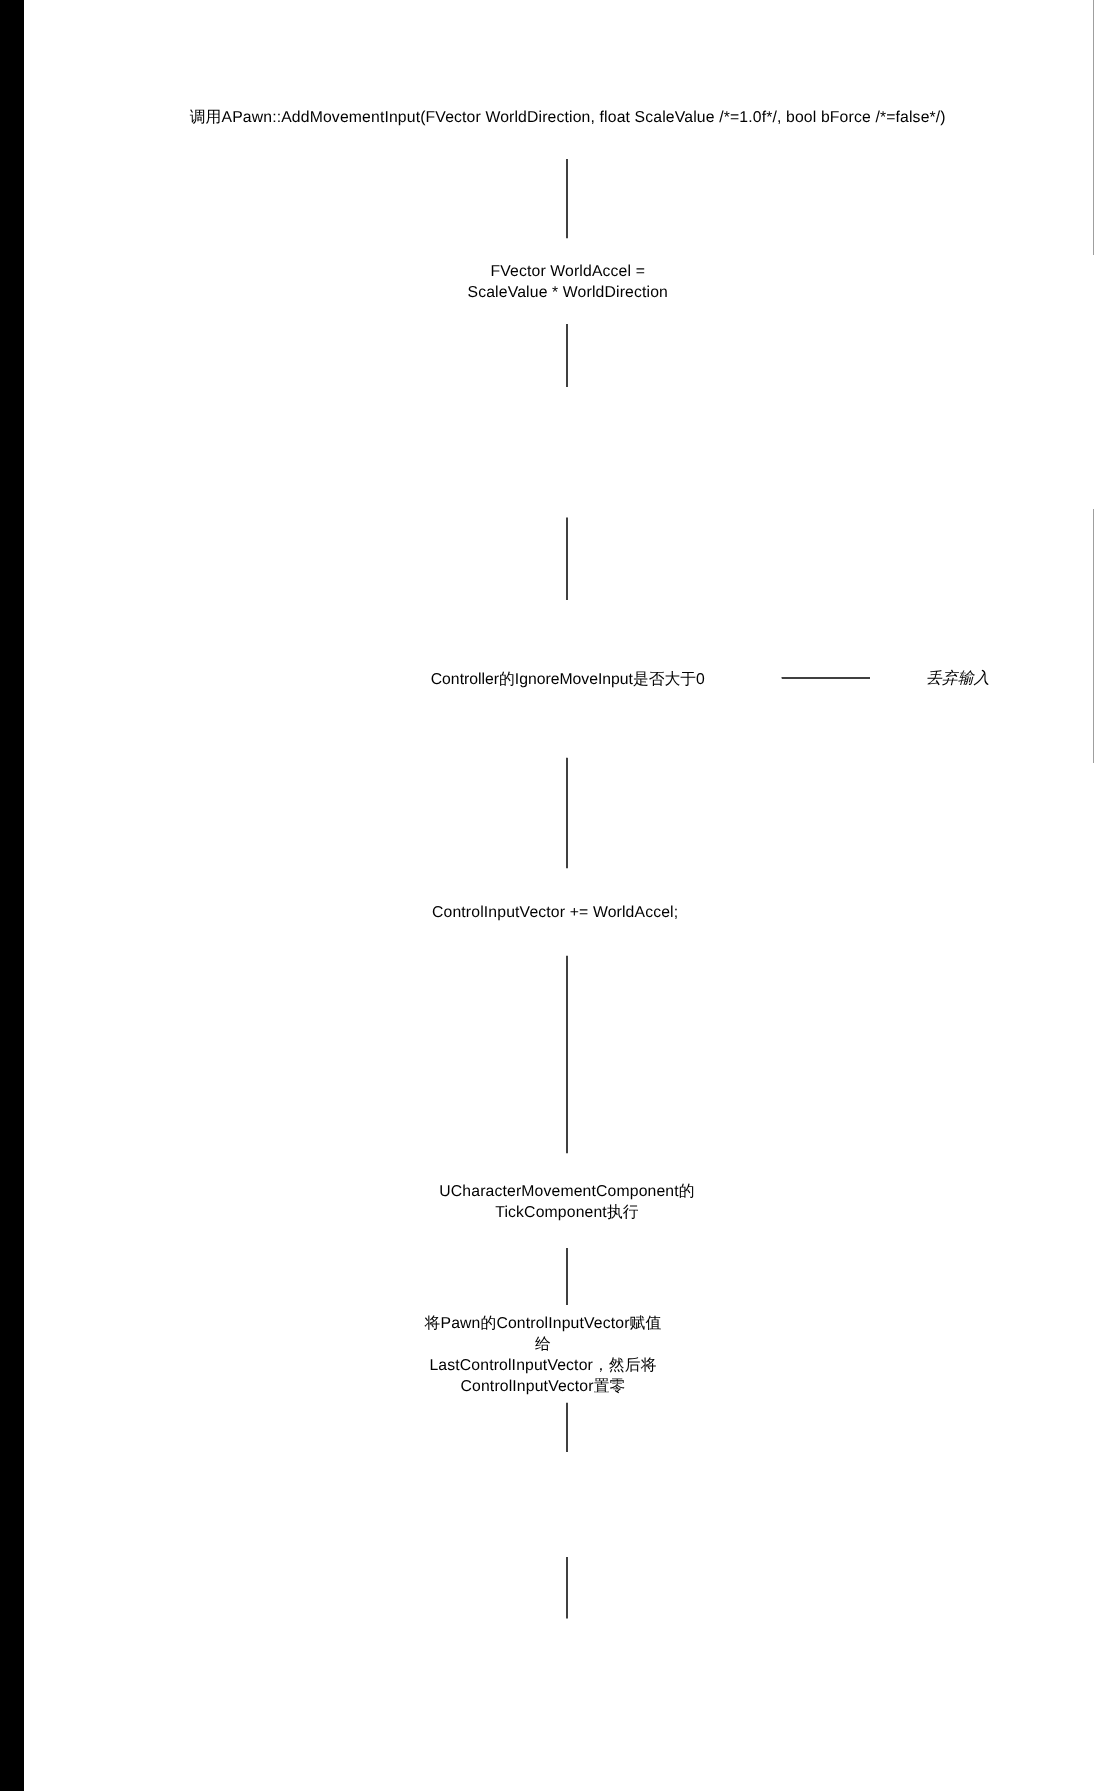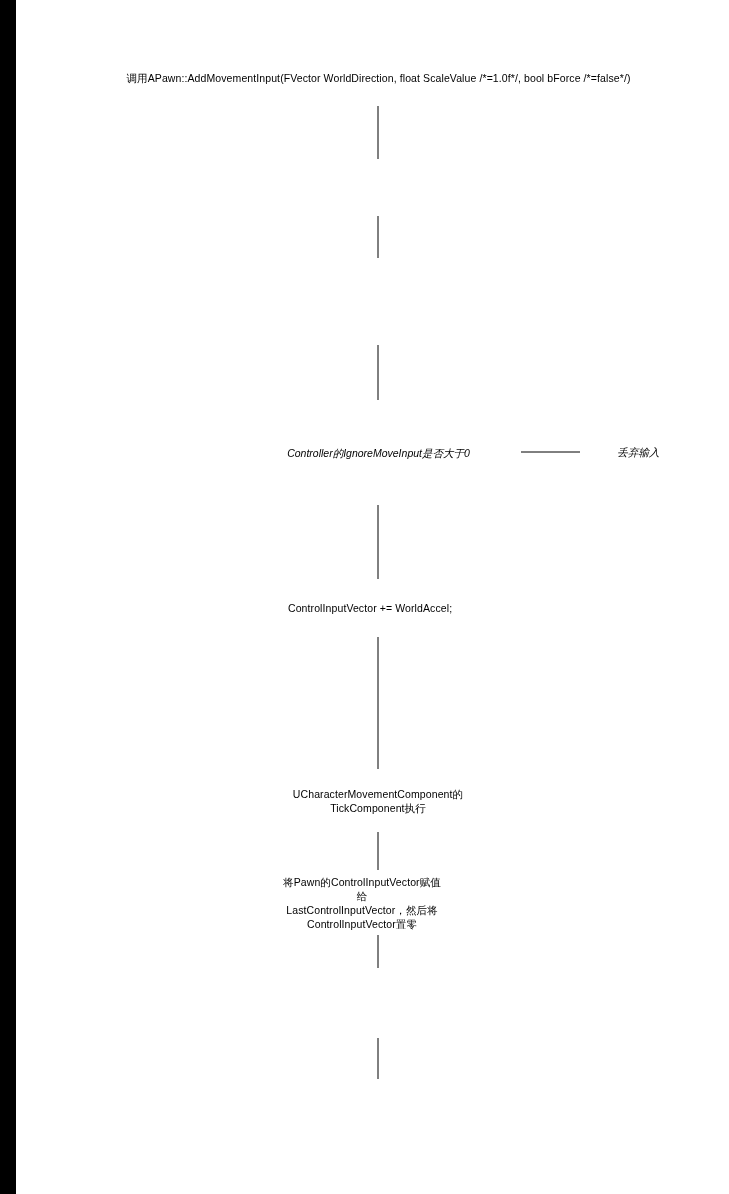--- a/index.html
+++ b/index.html
@@ -97,23 +97,25 @@
       <path d="M362,505 L362,579"></path>
       <path d="M362,637 L362,769"></path>
       <path d="M362,825 L362,870"></path>
       <path d="M362,935 L362,968"></path>
       <path d="M362,1038 L362,1079"></path>
     </g>
   </svg>
 
   <div class="node rounded" style="left:53px; top:50px; width:619px; height:56px;">调用APawn::AddMovementInput(FVector WorldDirection, float ScaleValue /*=1.0f*/, bool bForce /*=false*/)</div>
 
+  <div class="node sharp" style="left:263px; top:159px; width:199px; height:57px;">FVector WorldAccel =
+ScaleValue * WorldDirection</div>
 
 
-  <div class="diamond-wrap" style="left:220px; top:400px; width:285px; height:105px;font-style:italic;">
+  <div class="diamond-wrap" style="left:220px; top:400px; width:285px; height:105px;">
     <svg width="285" height="105" viewBox="0 0 285 105" aria-hidden="true">
       <polygon points="142.5,0 285,52.5 142.5,105 0,52.5" fill="#ffffff" stroke="#ffffff" stroke-width="1"></polygon>
     </svg>
     <div class="diamond-label">Controller的IgnoreMoveInput是否大于0</div>
   </div>
 
   <div class="node rounded" style="left:564px; top:424px; width:117px; height:56px;font-style:italic;">丢弃输入</div>
 
   <div class="node sharp left-ish" style="left:262px; top:579px; width:200px; height:58px;">ControlInputVector += WorldAccel;</div>
 

